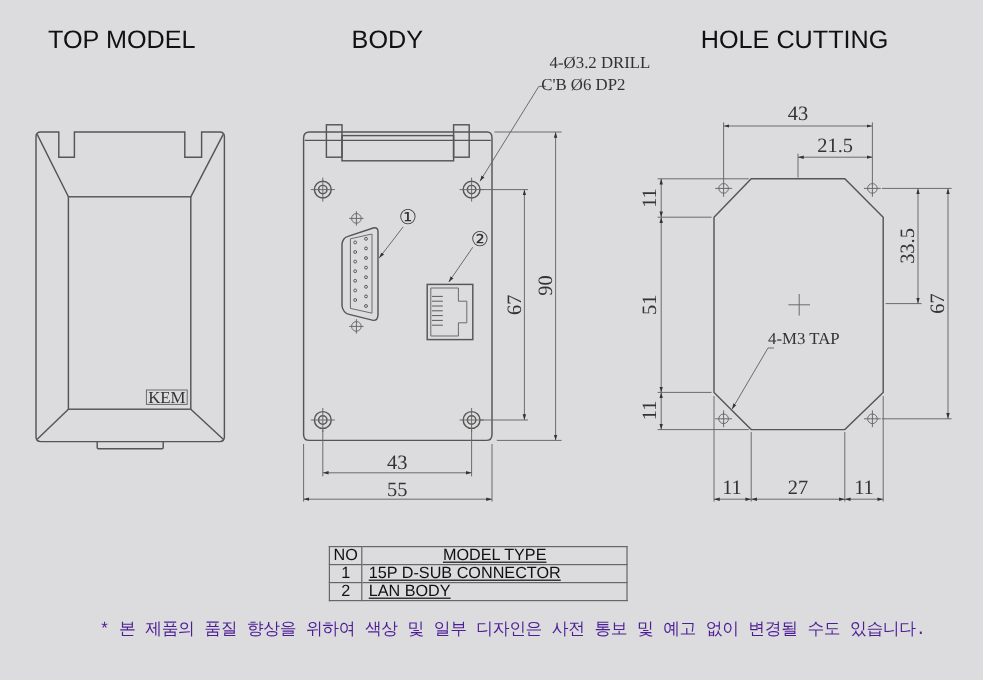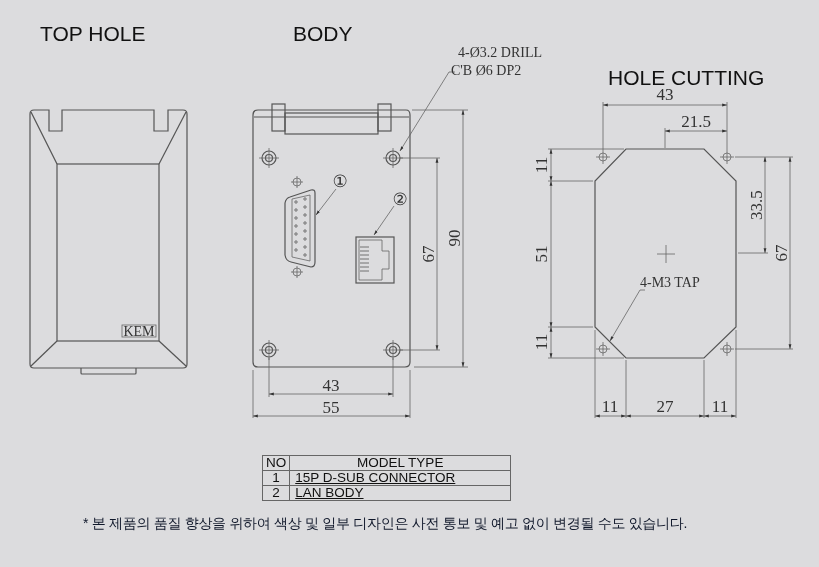--- a/index.html
+++ b/index.html
@@ -4,33 +4,33 @@
 <style>
   html, body { margin:0; padding:0; }
   body { width:819px; height:567px; background:#dcdcde; overflow:hidden; position:relative; font-family:"Liberation Sans", sans-serif; }
   .title { position:absolute; top:22px; font-family:"Liberation Sans", sans-serif; font-size:21px; color:#111; }
   svg { position:absolute; left:0; top:0; }
   .ln { stroke:#555; stroke-width:1.2; fill:none; }
   .thin { stroke:#666; stroke-width:0.8; fill:none; }
   .dim { font-family:"Liberation Serif", serif; font-size:17px; fill:#333; }
   .note { font-family:"Liberation Serif", serif; font-size:14px; fill:#333; }
   .table-wrap { position:absolute; left:262px; top:455px; }
-  table { border-collapse:collapse; border:1.5px solid #666; font-family:"Liberation Sans", sans-serif; font-size:13.5px; color:#111; background:#dcdcde; }
+  table { border-collapse:collapse; border:1.5px solid #666; font-family:"Liberation Sans", sans-serif; font-size:13.5px; color:#111; background:#dcdcde;margin-left:12px; }
   td, th { border:1px solid #666; padding:0 5px; height:14px; line-height:14px; font-weight:normal; }
   th.no, td.no { text-align:center; width:16px; padding:0 3px; }
-  th.mt { text-align:center; width:210px; }
+  th.mt { text-align:center; width:210px;text-decoration:underline; }
   td.mt { text-align:left;text-decoration:underline; }
-  .disclaimer { position:absolute; left:83px; top:515px; font-family:Liberation Sans, sans-serif; font-size:14px; color:#0f172a; letter-spacing:-0.3px; }
+  .disclaimer { position:absolute; left:83px; top:515px; font-family:Liberation Mono, monospace; font-size:14px; color:#4c1d95; letter-spacing:-0.3px; }
 </style>
 </head>
 <body>
 
-<div class="title" style="left:40px;">TOP HOLE</div>
+<div class="title" style="left:40px;">TOP MODEL</div>
 <div class="title" style="left:293px;text-align:center;">BODY</div>
-<div class="title" style="left:608px;margin-top:44px;">HOLE CUTTING</div>
+<div class="title" style="left:584px;">HOLE CUTTING</div>
 
 <svg width="819" height="567" viewBox="0 0 819 567">
   <defs>
     <marker id="arr" viewBox="0 0 10 10" refX="10" refY="5" markerWidth="6" markerHeight="6" orient="auto-start-reverse">
       <path d="M0,2 L10,5 L0,8 z" fill="#333"></path>
     </marker>
   </defs>
 
   <g>
     <path class="ln" d="M34,110 L49,110 L49,131 L62,131 L62,110 L154,110 L154,131 L168,131 L168,110 L183,110 Q187,110 187,114 L187,364 Q187,368 183,368 L34,368 Q30,368 30,364 L30,114 Q30,110 34,110 Z"></path>

